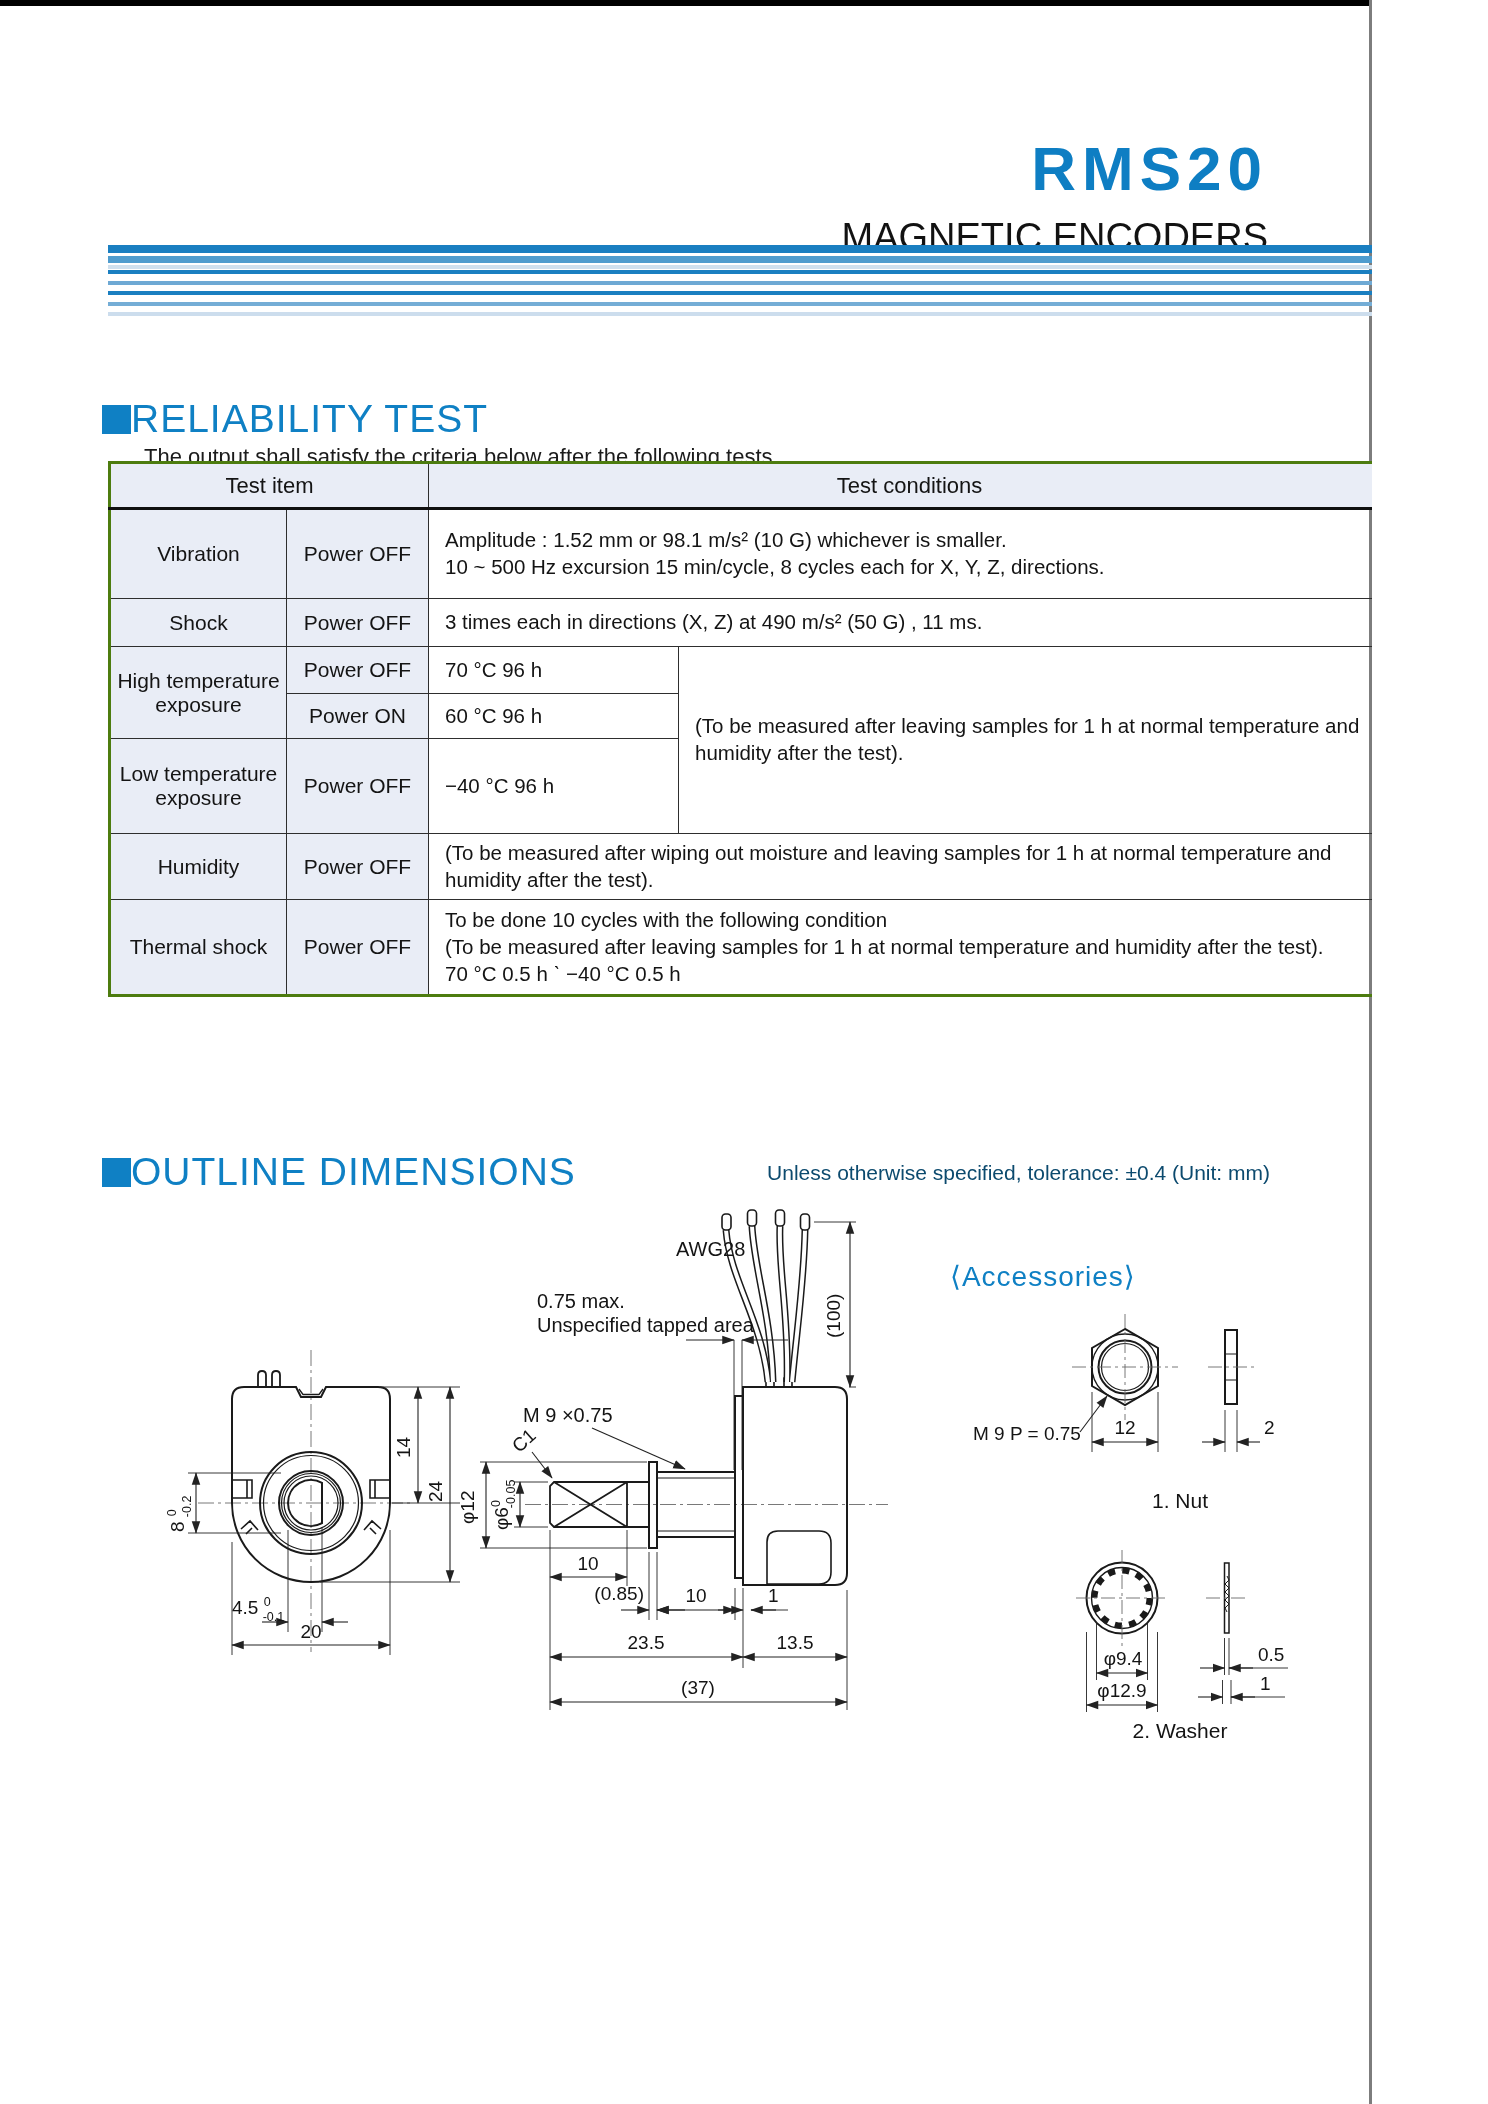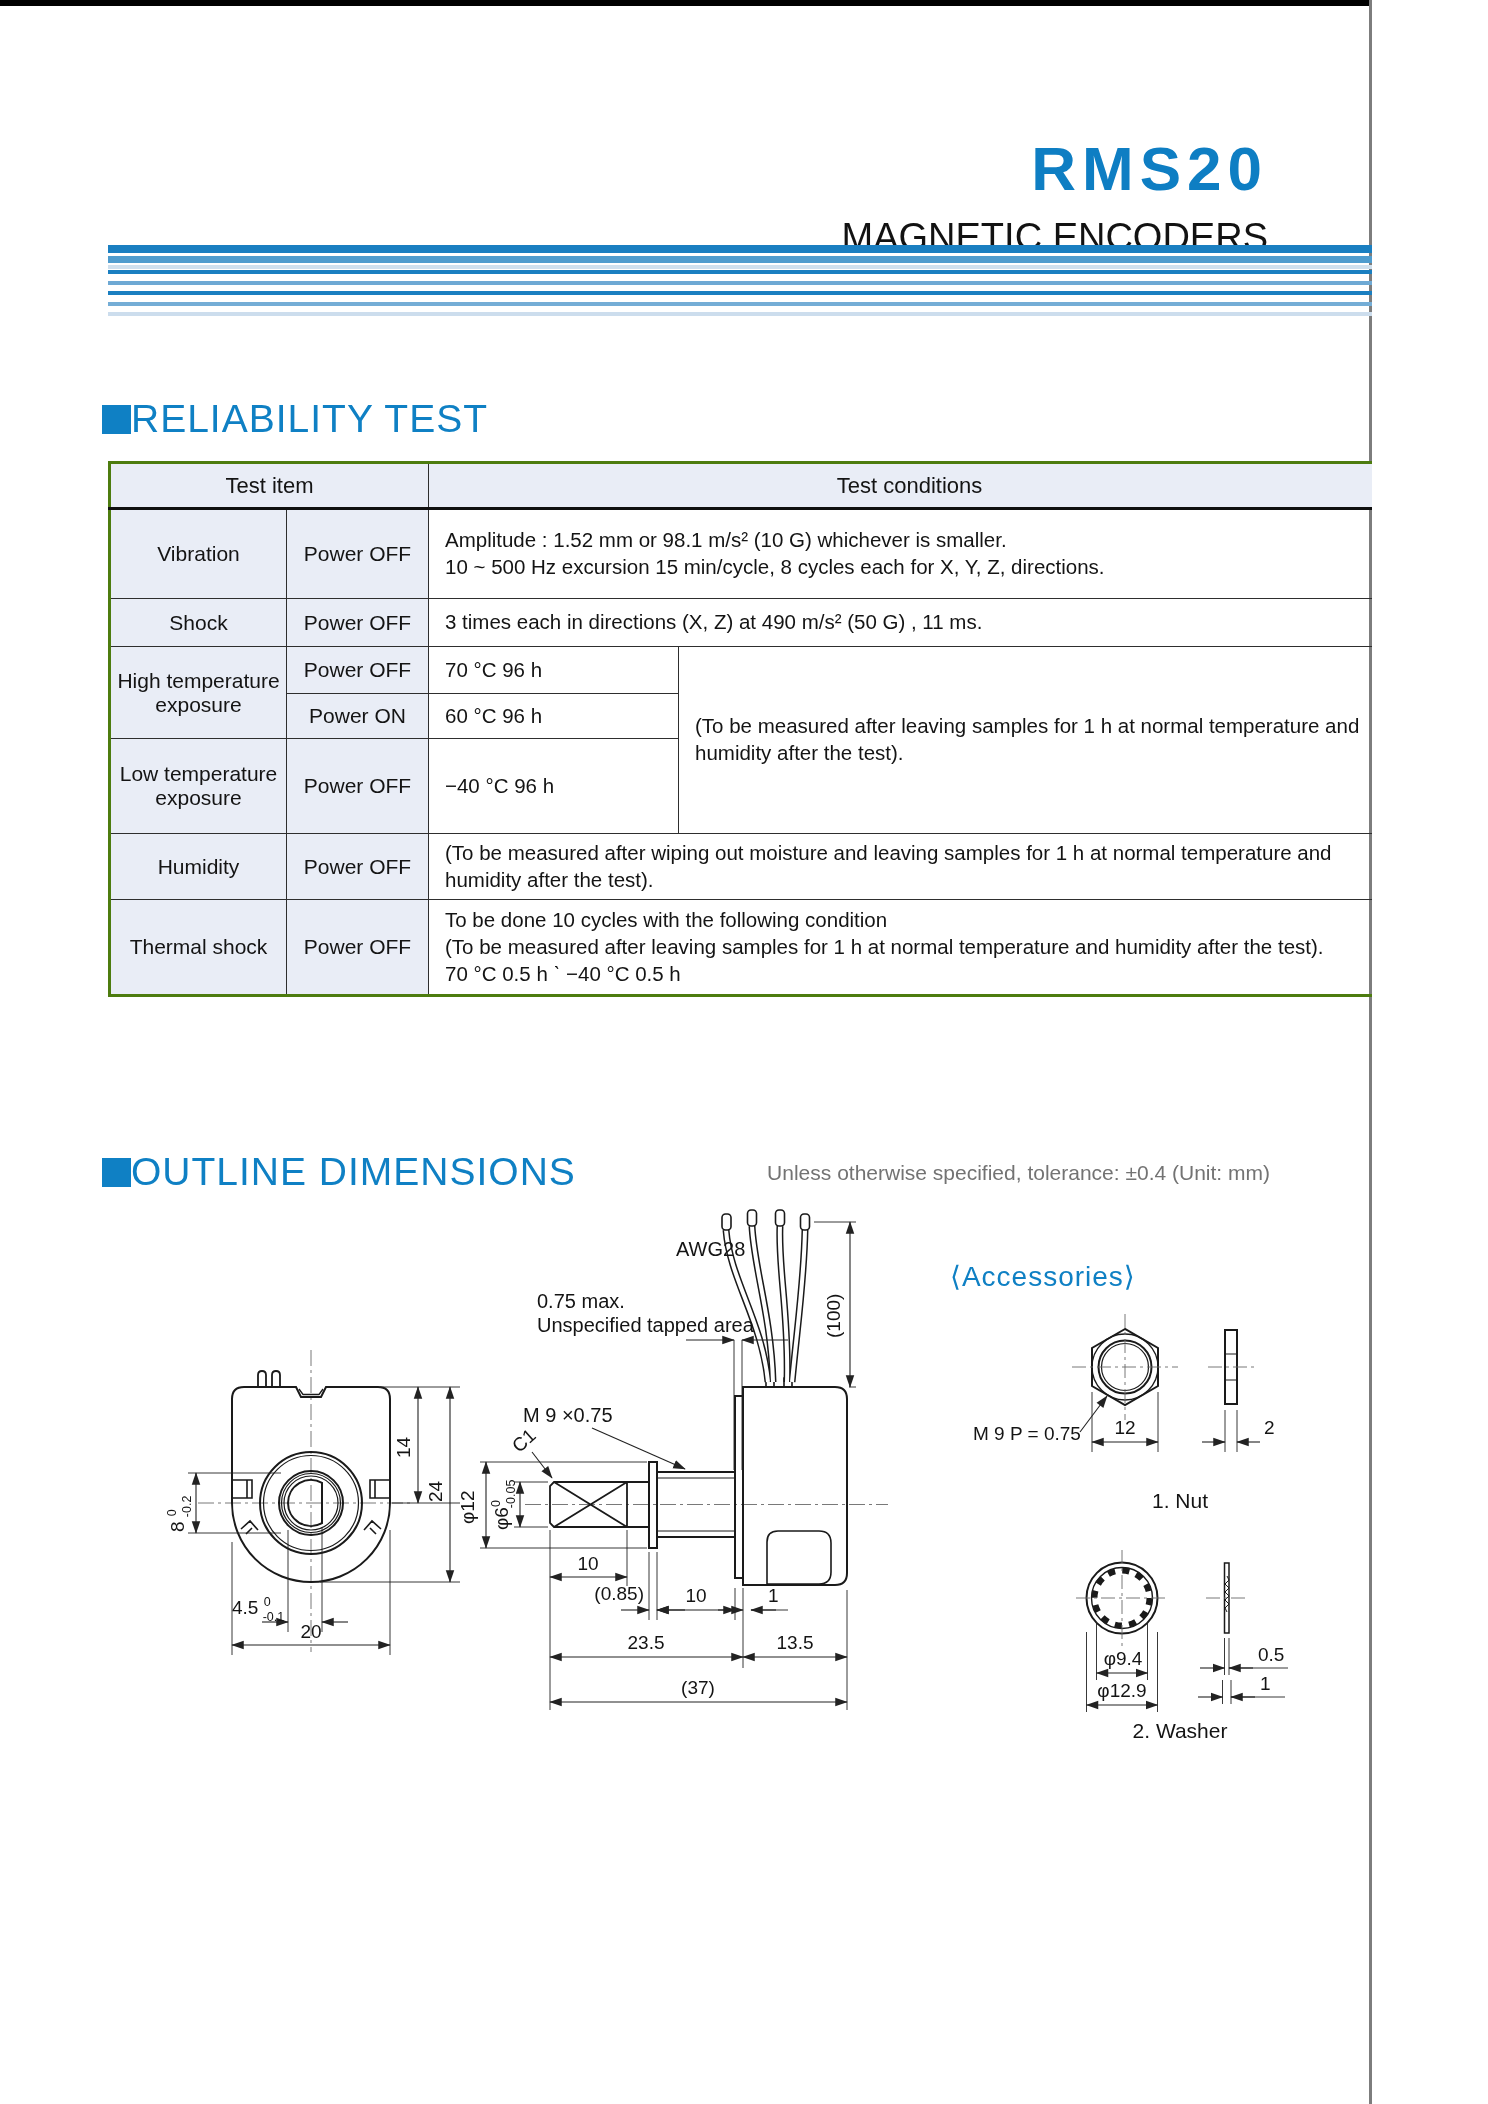--- a/index.html
+++ b/index.html
@@ -12,21 +12,21 @@
   .brand .model{font-size:62px;font-weight:700;color:#0e7ec3;letter-spacing:6px;line-height:1.0;}
   .brand .sub{font-size:38px;font-weight:400;color:#121212;letter-spacing:0px;line-height:1.1;margin-top:17px;}
 
   .stripes{position:absolute;left:108px;top:245px;width:1278px;height:72px;}
 
   .section-head{position:absolute;display:flex;align-items:center;}
   .section-head .sq{width:29px;height:29px;background:#0f80c4;flex:none;}
   .section-head .t{font-size:39px;color:#0f80c4;letter-spacing:1px;white-space:nowrap;}
 
   .intro{position:absolute;left:144px;top:444px;font-size:22px;color:#1b1b1b;}
-  .tol{position:absolute;right:102px;top:1161px;font-size:21px;color:#737373;}
+  .tol{position:absolute;right:102px;top:1161px;font-size:21px;color:#0c4a6e;}
 
   table.rel{position:absolute;left:108px;top:461px;width:1282px;border-collapse:collapse;
             table-layout:fixed;border:3px solid #4d7c0f;}
   table.rel td{border:1.4px solid #2e2e2e;font-size:21px;text-align:center;
                vertical-align:middle;padding:4px 6px;color:#141414;}
   table.rel tr.hdr td{font-size:22px;border-bottom:3px solid #101010;}
   table.rel td.cond{text-align:left;padding:6px 10px 6px 16px;font-size:20.5px;line-height:1.3;}
   .shade{background:#e9edf6;}
 
   .acc-head{position:absolute;left:950px;top:1260px;font-size:28px;color:#0f80c4;letter-spacing:1px;}
@@ -58,20 +58,21 @@
       <div style="position: absolute; left: 0px; right: 0px; top: 36px; height: 4px; background: rgb(110, 169, 212);"></div>
       <div style="position: absolute; left: 0px; right: 0px; top: 46px; height: 4px; background: rgb(26, 127, 193);"></div>
       <div style="position: absolute; left: 0px; right: 0px; top: 57px; height: 4px; background: rgb(116, 173, 214);"></div>
       <div style="position: absolute; left: 0px; right: 0px; top: 67px; height: 4px; background: rgb(204, 221, 237);"></div>
     </div>
 
   <div class="section-head" style="left:102px;top:397px;">
     <div class="sq"></div>
     <div class="t">RELIABILITY TEST</div>
   </div>
+  <div class="intro">The output shall satisfy the criteria below after the following tests.</div>
 
   <table class="rel">
     <colgroup>
         <col style="width:177px">
         <col style="width:142px">
         <col style="width:250px">
         <col style="width:713px">
       </colgroup>
     <tbody>
         <tr class="hdr" style="height:46px">

